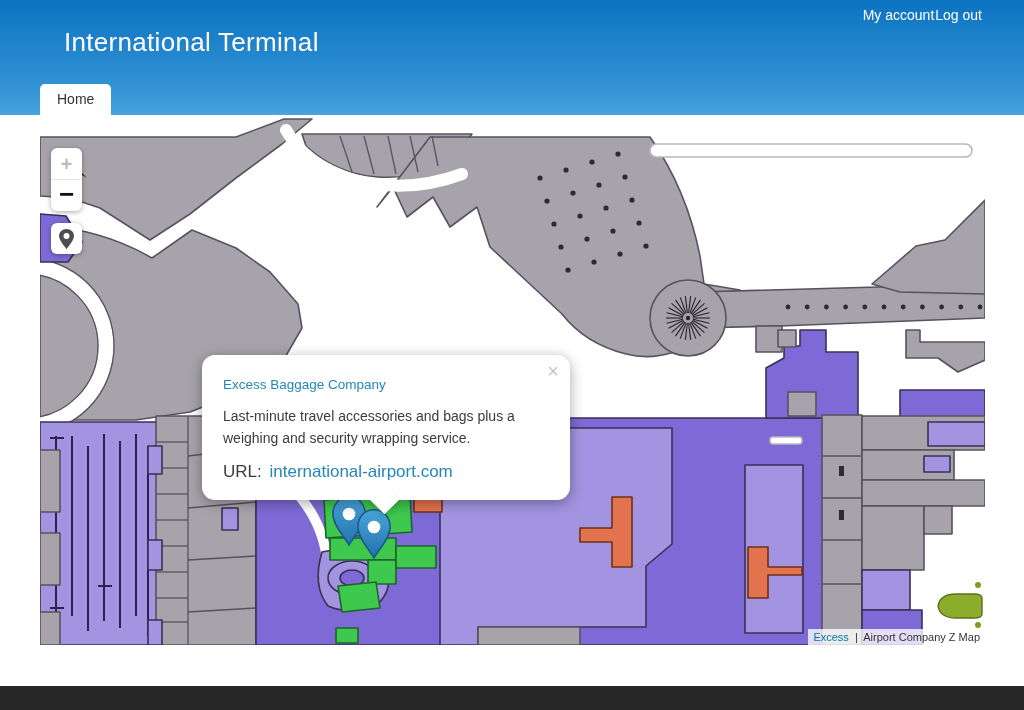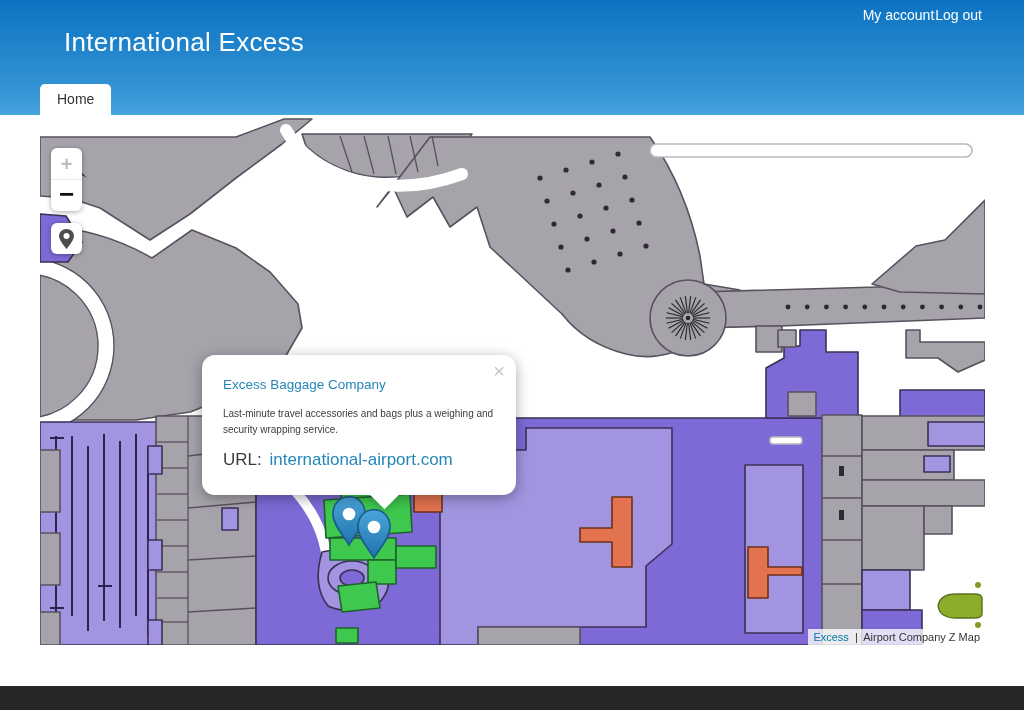--- a/index.html
+++ b/index.html
@@ -44,25 +44,25 @@
   .zoom-ctrl a { display:block; width:31px; height:31px; text-align:center; cursor:pointer;
     text-decoration:none; }
   .zoom-in  { color:#bcbcbc; font-size:20px; font-weight:bold; line-height:32px; }
   .zoom-divider { height:1px; background:#e8e8e8; }
   .zoom-out { color:#111; font-size:26px; font-weight:bold; line-height:28px; }
   .marker-ctrl { position:absolute; left:11px; top:107px; width:31px; height:31px; z-index:2;
     background:#fff; border-radius:6px; box-shadow:0 1px 5px rgba(0,0,0,.35);
     display:flex; align-items:center; justify-content:center; cursor:pointer; }
 
   
-  .popup { position:absolute; left:162px; top:239px; width:314px; min-height:140px; z-index:3;
+  .popup { position:absolute; left:162px; top:239px; width:368px; min-height:140px; z-index:3;
     background:#fff; border-radius:13px; box-shadow:0 3px 14px rgba(0,0,0,.35);
     padding:20px 22px 18px 21px; }
   .popup-title a { color:#2486b9; font-size:13.5px; text-decoration:none; cursor:pointer; }
-  .popup-desc { margin-top:13px; color:#3c3c3c; font-size:10px; line-height:1.55; }
+  .popup-desc { margin-top:13px; color:#3c3c3c; font-size:14px; line-height:1.55; }
   .popup-url { margin-top:13px; color:#3c3c3c; font-size:17px; }
   .popup-url a { color:#2486b9; text-decoration:none; cursor:pointer; margin-left:3px; }
   .popup-close { position:absolute; top:6px; right:11px; font-size:20px; color:#c6c3c3;
     text-decoration:none; cursor:pointer; line-height:1; }
   .popup-tail { position:absolute; left:172px; bottom:-10px; width:21px; height:21px;
     background:#fff; transform:rotate(45deg); box-shadow:3px 3px 6px rgba(0,0,0,.12); }
 
   
   .attribution { position:absolute; right:0; bottom:0; z-index:2;
     background:rgba(255,255,255,.78); padding:2px 5px; font-size:11px; color:#333; }
@@ -71,21 +71,21 @@
 
   
   .footer { position:absolute; left:0; top:686px; width:1024px; height:24px; background:#272727; }
 </style>
 </head>
 <body>
 
 <div class="page">
 
   <div class="header">
-    <div class="app-title">International Excess</div>
+    <div class="app-title">International Terminal</div>
     <div class="top-nav">
       <a>My account</a>
       <a>Log out</a>
     </div>
     <div class="tab">Home</div>
   </div>
 
   <div class="map">
     <svg class="base" viewBox="0 0 945 529" width="945" height="529">
       <defs>

